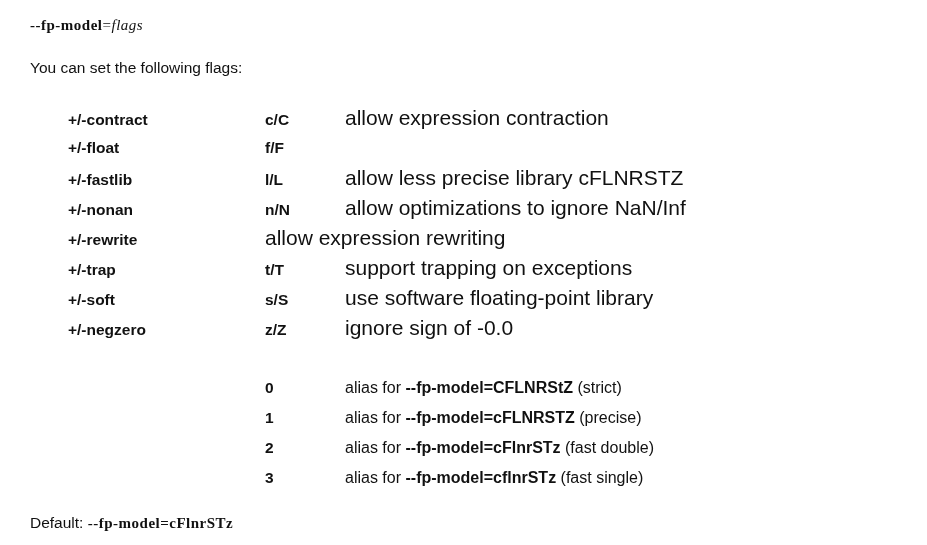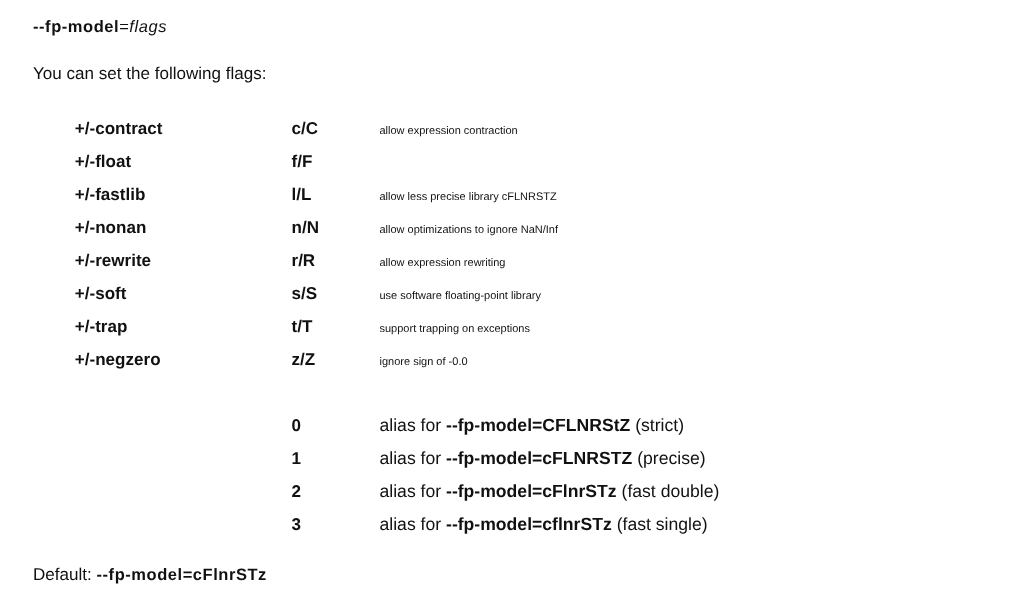--- a/index.html
+++ b/index.html
@@ -7,21 +7,21 @@
   body {
     width: 927px;
     height: 545px;
     font-family: "Liberation Sans", sans-serif;
     color: #111111;
     overflow: hidden;
   }
   .page {
     padding: 14px 20px 0 30px;
   }
-  .mono { font-family: Liberation Sans, sans-serif; }
+  .mono { font-family: Liberation Serif, serif; }
   .bold { font-weight: bold; }
   .italic { font-style: italic; }
 
   .syntax-line {
     font-size: 15px;
     line-height: 22px;
     letter-spacing: 0.5px;
   }
   .intro {
     margin-top: 21px;
@@ -43,21 +43,21 @@
     width: 197px;
     font-weight: bold;
     font-size: 15.5px;
   }
   .col-letters {
     width: 80px;
     font-weight: bold;
     font-size: 15.5px;
   }
   .col-desc {
-    font-size: 10px;
+    font-size: 21px;
   }
 
   .alias-table {
     margin-top: 30px;
     margin-left: 235px;
   }
   .alias-row {
     display: flex;
     align-items: baseline;
     height: 30px;
@@ -107,32 +107,31 @@
       <span class="col-letters">l/L</span>
       <span class="col-desc">allow less precise library cFLNRSTZ</span>
     </div>
     <div class="flag-row">
       <span class="col-name">+/-nonan</span>
       <span class="col-letters">n/N</span>
       <span class="col-desc">allow optimizations to ignore NaN/Inf</span>
     </div>
     <div class="flag-row">
       <span class="col-name">+/-rewrite</span>
-      <span class="col-letters">r/R</span>
       <span class="col-desc">allow expression rewriting</span>
+    </div>
+    <div class="flag-row">
+      <span class="col-name">+/-trap</span>
+      <span class="col-letters">t/T</span>
+      <span class="col-desc">support trapping on exceptions</span>
     </div>
     <div class="flag-row">
       <span class="col-name">+/-soft</span>
       <span class="col-letters">s/S</span>
       <span class="col-desc">use software floating-point library</span>
-    </div>
-    <div class="flag-row">
-      <span class="col-name">+/-trap</span>
-      <span class="col-letters">t/T</span>
-      <span class="col-desc">support trapping on exceptions</span>
     </div>
     <div class="flag-row">
       <span class="col-name">+/-negzero</span>
       <span class="col-letters">z/Z</span>
       <span class="col-desc">ignore sign of -0.0</span>
     </div>
   </div>
 
   <div class="alias-table">
     <div class="alias-row">

